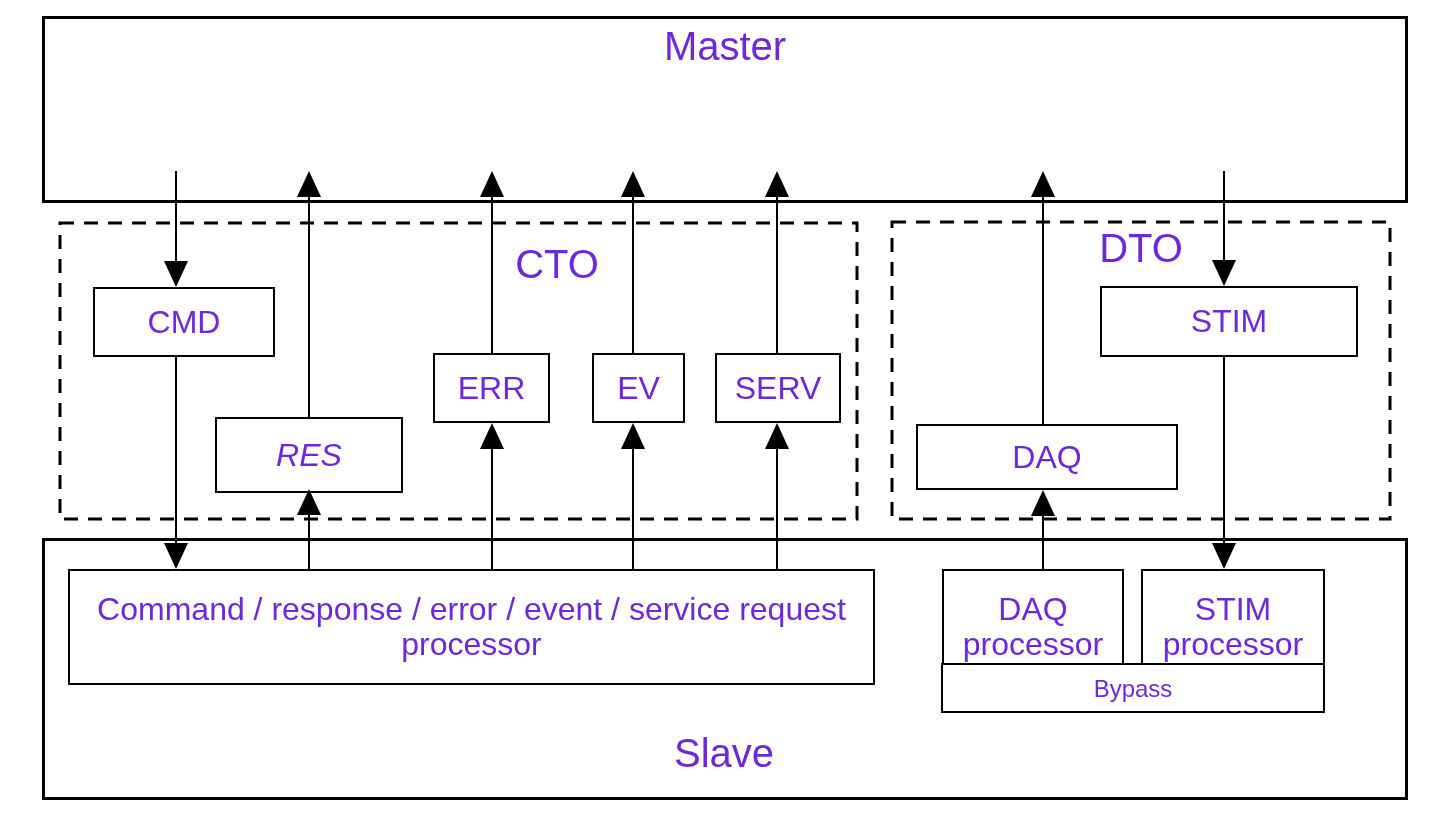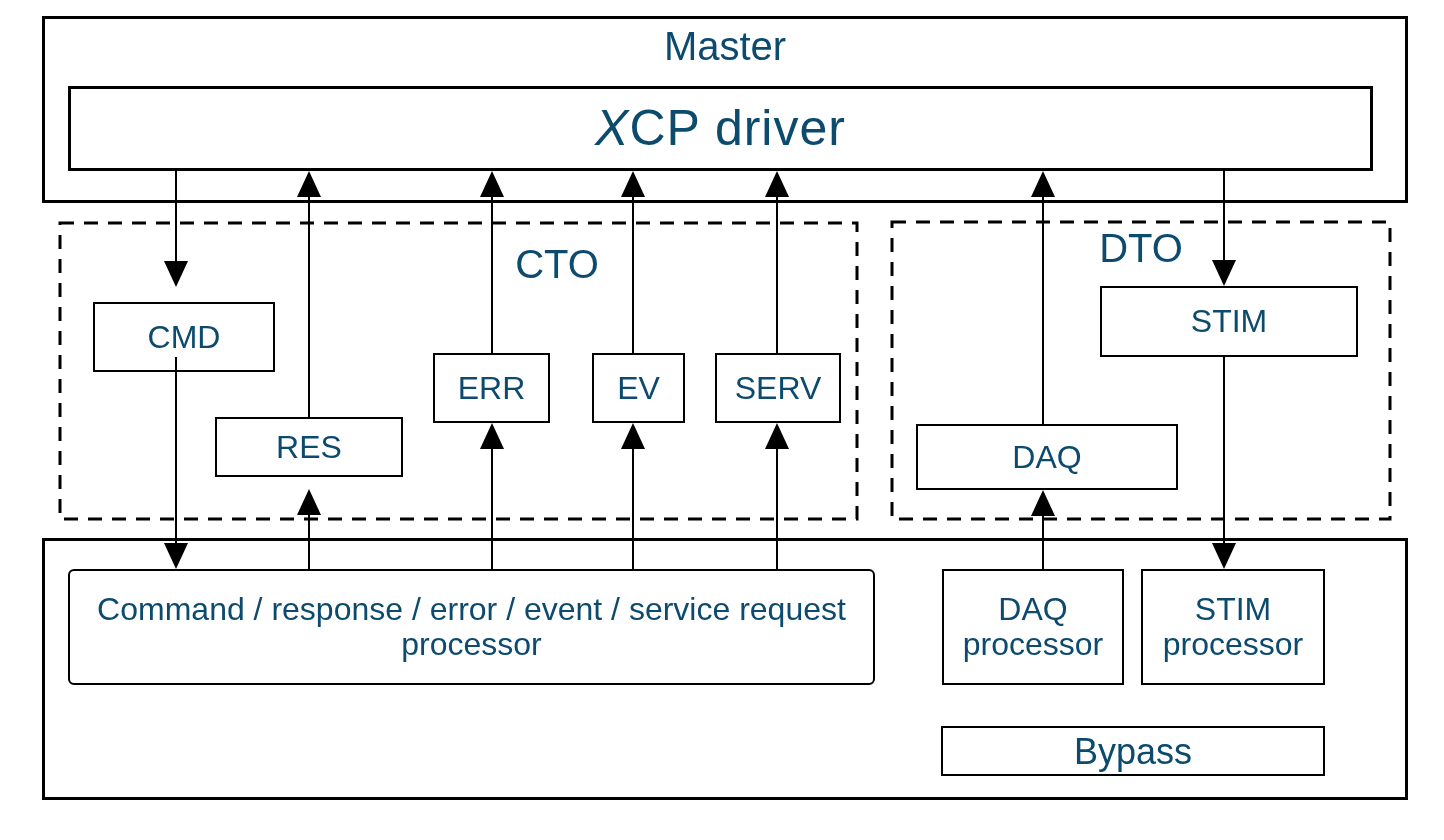--- a/index.html
+++ b/index.html
@@ -1,18 +1,18 @@
 <!DOCTYPE html>
 <html><head>
 <meta charset="utf-8">
 <style>
   html,body{margin:0;padding:0;background:#fff;}
   #stage{
     position:relative;width:1444px;height:840px;background:#ffffff;
-    font-family:"Liberation Sans",sans-serif;color:#0c4a6e;overflow:hidden;
+    font-family:"Liberation Sans",sans-serif;color:#6d28d9;overflow:hidden;
   }
   .box{
     position:absolute;box-sizing:border-box;background:#fff;
     border:2px solid #000;display:flex;align-items:center;justify-content:center;
     font-size:32px;line-height:35px;text-align:center;
   }
   .box.thick{border-width:3px;}
   .box.container{background:#fff;}
   .col{display:flex;flex-direction:column;align-items:center;justify-content:center;}
   .zone-label{position:absolute;font-size:40px;text-align:center;}
@@ -23,33 +23,33 @@
   .head.down{border-top:26px solid #000;}
   .head.up{border-bottom:26px solid #000;}
   svg.dash-layer{position:absolute;left:0;top:0;pointer-events:none;}
 
   
   #box-master{left:42px;top:16px;width:1366px;height:187px;}
   #box-driver{left:68px;top:86px;width:1305px;height:85px;}
   #box-slave{left:42px;top:538px;width:1366px;height:262px;}
 
   
-  #box-cmd{left:93px;top:287px;width:182px;height:70px;margin-top:15px;}
-  #box-res{left:215px;top:417px;width:188px;height:60px;}
+  #box-cmd{left:93px;top:287px;width:182px;height:70px;}
+  #box-res{left:215px;top:417px;width:188px;height:76px;font-style:italic;}
   #box-err{left:433px;top:353px;width:117px;height:70px;align-items:center;}
   #box-ev{left:592px;top:353px;width:93px;height:70px;}
   #box-serv{left:715px;top:353px;width:126px;height:70px;}
   #box-stim{left:1100px;top:286px;width:258px;height:71px;}
   #box-daq{left:916px;top:424px;width:262px;height:66px;}
 
   
-  #box-processor{left:68px;top:569px;width:807px;height:116px;border-radius:6px;}
+  #box-processor{left:68px;top:569px;width:807px;height:116px;}
   #box-daqproc{left:942px;top:569px;width:182px;height:116px;}
   #box-stimproc{left:1141px;top:569px;width:184px;height:116px;}
-  #box-bypass{left:941px;top:726px;width:384px;height:50px;font-size:36px;}
+  #box-bypass{left:941px;top:663px;width:384px;height:50px;font-size:24px;}
 
   
   #label-master{left:42px;top:24px;width:1366px;}
   #label-cto{left:457px;top:242px;width:200px;}
   #label-dto{left:1041px;top:226px;width:200px;}
   #label-slave{left:624px;top:731px;width:200px;}
 
   
   #cmd-stem-upper{left:175px;top:171px;height:92px;}
   #cmd-head-upper{left:164px;top:261px;}
@@ -86,25 +86,23 @@
   #stim-stem-lower{left:1223px;top:357px;height:188px;}
   #stim-head-lower{left:1212px;top:543px;}
 </style>
 </head>
 <body>
 
 <div id="stage">
 
   <div class="box thick container" id="box-master"></div>
   <div class="zone-label" id="label-master">Master</div>
-  <div class="box thick" id="box-driver">
-    <span class="driver-text"><span class="italic-x">X</span><span>CP driver</span></span>
-  </div>
 
   <div class="box thick container" id="box-slave"></div>
+  <div class="zone-label" id="label-slave">Slave</div>
 
   <svg class="dash-layer" width="1444" height="840">
     <rect x="60" y="223" width="797" height="296" fill="none" stroke="#000" stroke-width="3" stroke-dasharray="14 10"></rect>
     <rect x="892" y="222" width="498" height="297" fill="none" stroke="#000" stroke-width="3" stroke-dasharray="14 10"></rect>
   </svg>
   <div class="zone-label" id="label-cto">CTO</div>
   <div class="zone-label" id="label-dto">DTO</div>
 
   <div class="box" id="box-cmd">
       <span>CMD</span>

